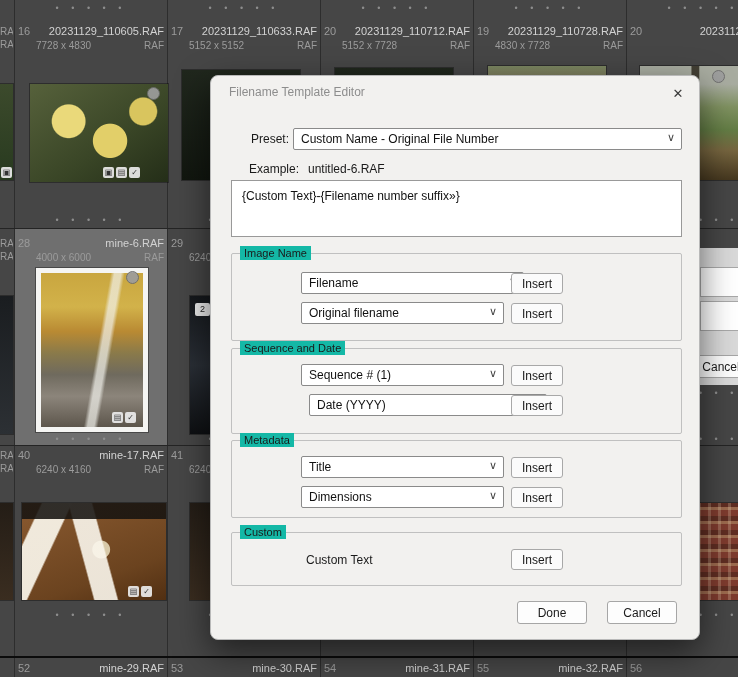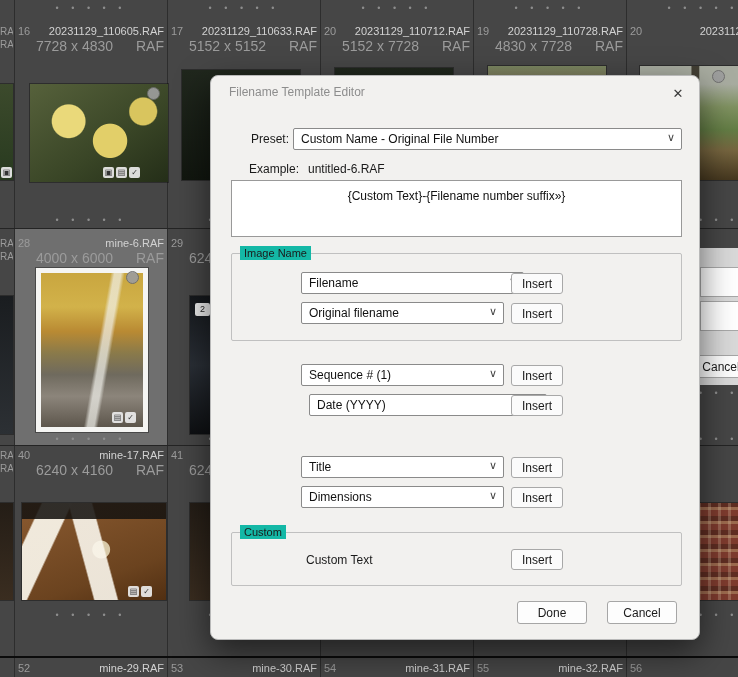--- a/index.html
+++ b/index.html
@@ -13,21 +13,21 @@
 
   
   .vline{position:absolute;top:0;width:1px;height:677px;background:#2d2d2d;}
   .hline{position:absolute;left:0;width:738px;height:1px;background:#242424;}
   .hline-black{position:absolute;left:0;width:738px;height:2px;background:#0b0b0b;}
   .sel-cell{position:absolute;background:#6f6f6f;}
 
   .h1,.h2{position:absolute;display:flex;justify-content:space-between;align-items:baseline;box-sizing:border-box;}
   .h1{font-size:11px;color:#d2d2d2;line-height:13px;gap:6px;}
   .h1 .idx{color:#9b9b9b;}
-  .h2{font-size:14px;color:#9b9b9b;line-height:12px;}
+  .h2{font-size:10px;color:#9b9b9b;line-height:12px;}
   .frag{position:absolute;overflow:hidden;text-align:right;}
   .frag div{font-size:10px;color:#9b9b9b;line-height:13px;white-space:nowrap;}
 
   .dots{position:absolute;width:152px;text-align:center;font-size:9px;color:#8d8d8d;letter-spacing:5px;line-height:10px;}
 
   .thumb{position:absolute;box-shadow:0 0 0 1px rgba(0,0,0,.35);}
   .circ{position:absolute;width:13px;height:13px;border-radius:50%;background:#9d9d9d;border:1px solid #6c6c6c;box-sizing:border-box;opacity:.92;}
   .badges{position:absolute;display:flex;gap:2px;}
   .badge{width:11px;height:11px;background:rgba(236,236,236,.92);border-radius:2px;font-size:8px;line-height:11px;text-align:center;color:#333;}
   .stack{position:absolute;min-width:13px;height:13px;background:#ececec;border-radius:2px;font-size:9px;line-height:13px;text-align:center;color:#222;padding:0 1px;}
@@ -61,21 +61,21 @@
   .art-gray{background:linear-gradient(180deg,#1a1d20,#2c3034);}
 
   
   .bg-panel{position:absolute;background:#d9d9d9;z-index:5;}
   .bg-white{position:absolute;background:#ffffff;border:1px solid #a8a8a8;border-right:none;box-sizing:border-box;z-index:6;}
   .bg-cancel{position:absolute;z-index:6;background:#fdfdfd;border:1px solid #a6a6a6;border-radius:3px;
     font-size:12px;color:#1a1a1a;display:flex;align-items:center;justify-content:center;box-sizing:border-box;}
 
   
   .dlg{position:absolute;left:210px;top:75px;width:490px;height:565px;background:#f2f1ef;
-    border:1px solid #b9b9b9;border-radius:8px;box-shadow:0 12px 34px rgba(0,0,0,.55);z-index:20;box-sizing:border-box;text-align:center;}
+    border:1px solid #b9b9b9;border-radius:8px;box-shadow:0 12px 34px rgba(0,0,0,.55);z-index:20;box-sizing:border-box;}
   .dlg-title{position:absolute;left:18px;top:9px;font-size:12px;color:#8d8d8d;}
   .dlg-close{position:absolute;right:10px;top:6px;width:22px;height:22px;display:flex;align-items:center;justify-content:center;
     font-size:13px;color:#3a3a3a;cursor:default;}
   .lbl{position:absolute;font-size:12px;color:#1a1a1a;line-height:14px;}
   .combo{position:absolute;height:22px;background:#fff;border:1px solid #8a8a8a;border-radius:2px;box-sizing:border-box;
     font-size:12px;color:#111;display:flex;align-items:center;padding:0 22px 0 7px;white-space:nowrap;overflow:hidden;}
   .combo .chev{position:absolute;right:6px;top:2px;font-size:11px;color:#444;}
   .ibtn{position:absolute;width:52px;height:21px;background:#fbfbfb;border:1px solid #a8a8a8;border-radius:3px;box-sizing:border-box;
     font-size:12px;color:#1a1a1a;display:flex;align-items:center;justify-content:center;}
   .grp{position:absolute;border:1px solid #c0c0c0;border-radius:2px;box-sizing:border-box;}
@@ -294,31 +294,37 @@
       <span>Filename</span>
       <span class="chev">∨</span>
     </div>
     <div class="ibtn" style="left:300px;top:197px">Insert</div>
     <div class="combo" style="left:90px;top:226px;width:203px">
       <span>Original filename</span>
       <span class="chev">∨</span>
     </div>
     <div class="ibtn" style="left:300px;top:227px">Insert</div>
 
+    <div class="grp" style="left:20px;top:272px;width:451px;height:86px">
+      <span class="legend">Sequence and Date</span>
+    </div>
     <div class="combo" style="left:90px;top:288px;width:203px">
       <span>Sequence # (1)</span>
       <span class="chev">∨</span>
     </div>
     <div class="ibtn" style="left:300px;top:289px">Insert</div>
     <div class="combo" style="left:98px;top:318px;width:238px">
       <span>Date (YYYY)</span>
       <span class="chev">∨</span>
     </div>
     <div class="ibtn" style="left:300px;top:319px">Insert</div>
 
+    <div class="grp" style="left:20px;top:364px;width:451px;height:78px">
+      <span class="legend">Metadata</span>
+    </div>
     <div class="combo" style="left:90px;top:380px;width:203px">
       <span>Title</span>
       <span class="chev">∨</span>
     </div>
     <div class="ibtn" style="left:300px;top:381px">Insert</div>
     <div class="combo" style="left:90px;top:410px;width:203px">
       <span>Dimensions</span>
       <span class="chev">∨</span>
     </div>
     <div class="ibtn" style="left:300px;top:411px">Insert</div>

